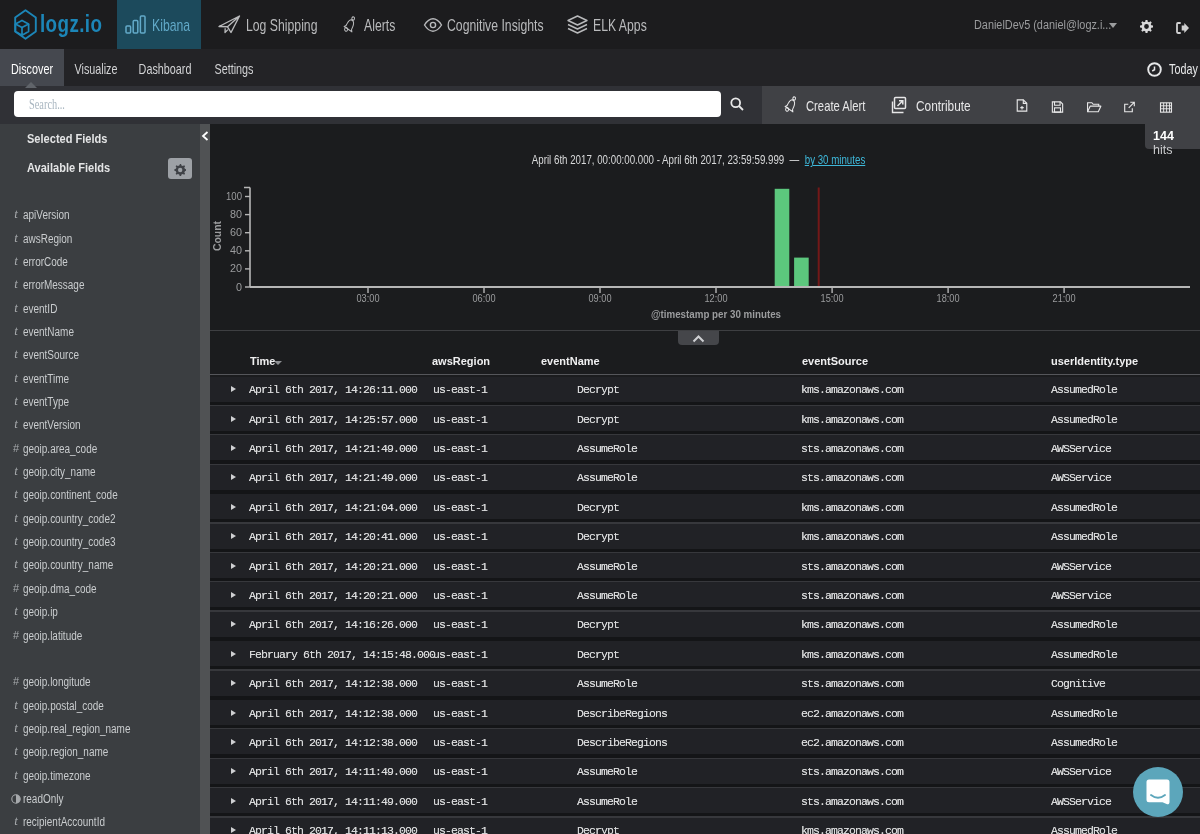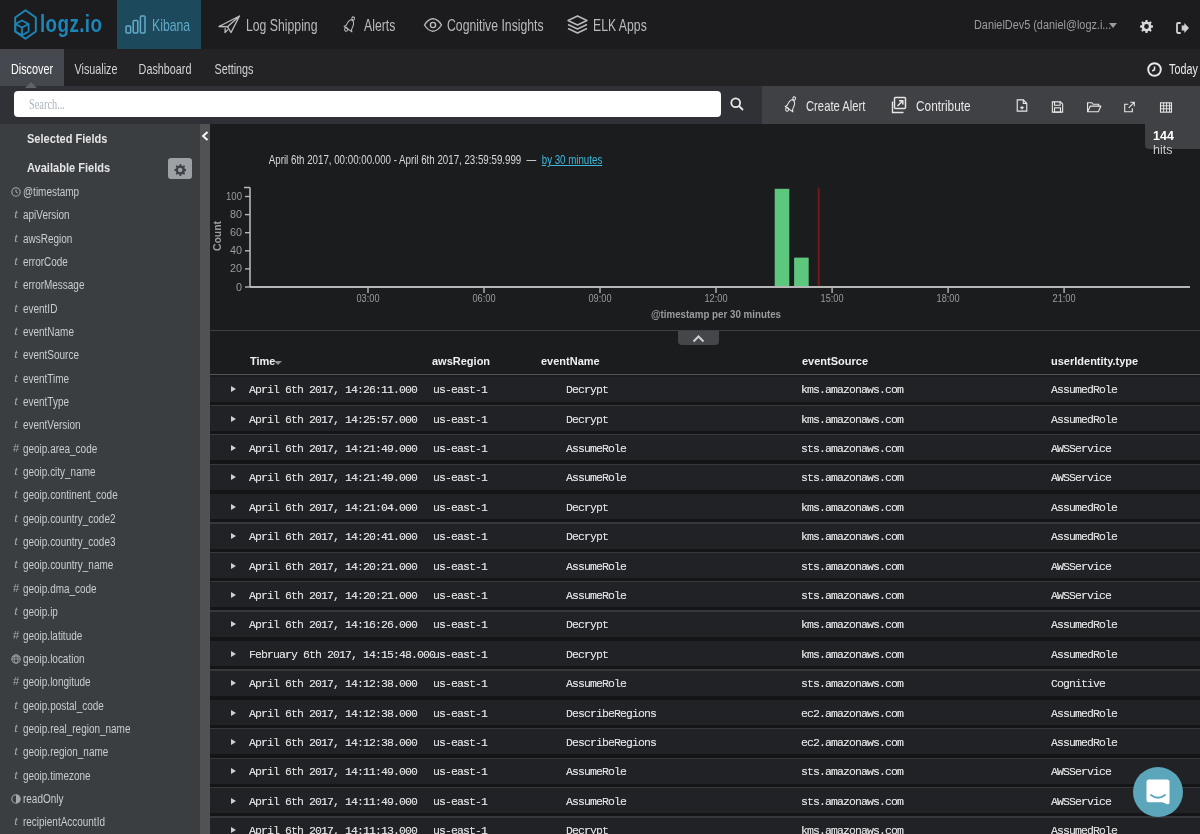--- a/index.html
+++ b/index.html
@@ -58,21 +58,21 @@
 .fi-svg { position:absolute; left:11px; top:6px; }
 .fname { position:absolute; left:23px; top:4px; font-size:12px; color:#c9ccce;
   transform:scaleX(.83); transform-origin:left center; white-space:nowrap; }
 #collchev { position:absolute; left:201px; top:131px; }
 
 
 #content { position:absolute; left:210px; top:124px; width:990px; height:710px; background:#1b1c1e; }
 #hits { position:absolute; right:0; top:0; width:55px; height:25px; background:#404145;
   border-radius:0 0 0 4px; color:#c9cacc; font-size:12.5px; padding:5px 16px 0 8px; }
 #hits b { color:#fff; }
-#title { position:absolute; left:-6px; top:28px; width:990px; text-align:left; font-size:13.5px;
+#title { position:absolute; left:-6px; top:28px; width:990px; text-align:center; font-size:13.5px;
   color:#d8d9da; }
 #title .condc { transform:scaleX(.72); }
 #title a { color:#3eb8da; text-decoration:underline; }
 .chart { position:absolute; left:0; top:0; }
 .axlab { font-size:11px; }
 .axtitle { font-size:11px; font-weight:bold; }
 #chartsep { position:absolute; left:0; top:206px; width:990px; height:1px; background:#3e3f42; }
 #collapsebtn { position:absolute; left:468px; top:207px; width:41px; height:14px;
   background:#45464a; border-radius:0 0 4px 4px; }
 #collapsebtn svg { position:absolute; left:14px; top:4px; }
@@ -80,21 +80,21 @@
 
 .th { position:absolute; top:231px; font-size:11px; font-weight:bold; color:#f0f0f1; }
 #thsep { position:absolute; left:0; top:250px; width:990px; height:1px; background:#55565a; }
 .trow { position:absolute; left:0; width:990px; height:29.35px;
   background:linear-gradient(#212226 0 25px, #141517 25px 28.5px, #37383c 28.5px 100%); }
 .arr { position:absolute; left:21px; top:9.5px; width:0; height:0;
   border-top:3.5px solid transparent; border-bottom:3.5px solid transparent;
   border-left:5px solid #cfd0d2; }
 .c { position:absolute; top:6.5px; font-family:"Liberation Mono", monospace; font-size:11.5px;
   letter-spacing:-0.9px; color:#d9dadb; white-space:nowrap; text-shadow:0 0 .6px rgba(217,218,219,.85); }
-.c0 { left:39px; } .c1 { left:223px; } .c2 { left:320px;padding-left:36px; } .c3 { left:591px; } .c4 { left:841px; }
+.c0 { left:39px; } .c1 { left:223px; } .c2 { left:331px;padding-left:36px; } .c3 { left:591px; } .c4 { left:841px; }
 #intercom { position:absolute; left:923px; top:643px; width:50px; height:50px; }
 .sortcaret { position:absolute; left:64px; top:237px; width:0; height:0;
   border-left:4px solid transparent; border-right:4px solid transparent;
   border-top:4.5px solid #8e9093; }
 </style></head>
 <body>
 
 <div id="topnav">
   <svg width="23" height="31" viewBox="0 0 23 31" style="position:absolute;left:14px;top:9px">
 <path d="M11.5 1.2 L21.8 8.6 V22.4 L11.5 29.8 L1.2 22.4 V8.6 Z" fill="none" stroke="#1c86b8" stroke-width="1.9" stroke-linejoin="round"></path>
@@ -211,27 +211,20 @@
 <path d="M1 4.5 H14 M1 8 H14 M4.7 1 V12 M8.2 1 V12 M11.7 1 V12" stroke="#e7e7e8" stroke-width="1.1" fill="none"></path>
 </svg></span>
 </div>
 
 <div id="sidebar">
   <span class="sbhead" style="top:7px">Selected Fields</span>
   <span class="sbhead" style="top:36px">Available Fields</span>
   <div id="sgearbtn"><svg width="12" height="12" viewBox="0 0 17 17">
 <path fill="#3f4247" d="M8.5 0 L10 0 L10.6 2.1 a6.6 6.6 0 0 1 1.9 .8 L14.4 1.8 L15.7 3.1 L14.6 5 a6.6 6.6 0 0 1 .8 1.9 L17.5 7.5 V9.5 L15.4 10.1 a6.6 6.6 0 0 1 -.8 1.9 L15.7 13.9 L14.4 15.2 L12.5 14.1 a6.6 6.6 0 0 1 -1.9 .8 L10 17 H8 L7.4 14.9 a6.6 6.6 0 0 1 -1.9 -.8 L3.6 15.2 L2.3 13.9 L3.4 12 a6.6 6.6 0 0 1 -.8 -1.9 L.5 9.5 V7.5 L2.6 6.9 a6.6 6.6 0 0 1 .8 -1.9 L2.3 3.1 L3.6 1.8 L5.5 2.9 a6.6 6.6 0 0 1 1.9 -.8 Z M8.75 5.4 a3.1 3.1 0 1 0 0 6.2 a3.1 3.1 0 0 0 0 -6.2 Z"></path>
 </svg></div>
-<div class="field" style="top:56.8px">
-      <svg class="fi-svg" width="10" height="10" viewBox="0 0 10 10">
-        <circle cx="5" cy="5" r="4.2" fill="none" stroke="#a6a9ac" stroke-width="1.1"></circle>
-        <path d="M5 2.6 V5 L6.8 6" fill="none" stroke="#a6a9ac" stroke-width="1"></path>
-      </svg>
-      <span class="fname">@timestamp</span>
-    </div>
 <div class="field" style="top:80.2px">
       <span class="fi fi-t">t</span>
       <span class="fname">apiVersion</span>
     </div>
 <div class="field" style="top:103.5px">
       <span class="fi fi-t">t</span>
       <span class="fname">awsRegion</span>
     </div>
 <div class="field" style="top:126.9px">
       <span class="fi fi-t">t</span>
@@ -293,28 +286,20 @@
       <span class="fi fi-n">#</span>
       <span class="fname">geoip.dma_code</span>
     </div>
 <div class="field" style="top:477.1px">
       <span class="fi fi-t">t</span>
       <span class="fname">geoip.ip</span>
     </div>
 <div class="field" style="top:500.5px">
       <span class="fi fi-n">#</span>
       <span class="fname">geoip.latitude</span>
-    </div>
-<div class="field" style="top:523.8px">
-      <svg class="fi-svg" width="10" height="10" viewBox="0 0 10 10">
-        <circle cx="5" cy="5" r="4.2" fill="none" stroke="#a6a9ac" stroke-width="1"></circle>
-        <ellipse cx="5" cy="5" rx="2" ry="4.2" fill="none" stroke="#a6a9ac" stroke-width=".8"></ellipse>
-        <path d="M.9 5 H9.1 M1.6 2.8 H8.4" stroke="#a6a9ac" stroke-width=".8" fill="none"></path>
-      </svg>
-      <span class="fname">geoip.location</span>
     </div>
 <div class="field" style="top:547.1px">
       <span class="fi fi-n">#</span>
       <span class="fname">geoip.longitude</span>
     </div>
 <div class="field" style="top:570.5px">
       <span class="fi fi-t">t</span>
       <span class="fname">geoip.postal_code</span>
     </div>
 <div class="field" style="top:593.9px">

